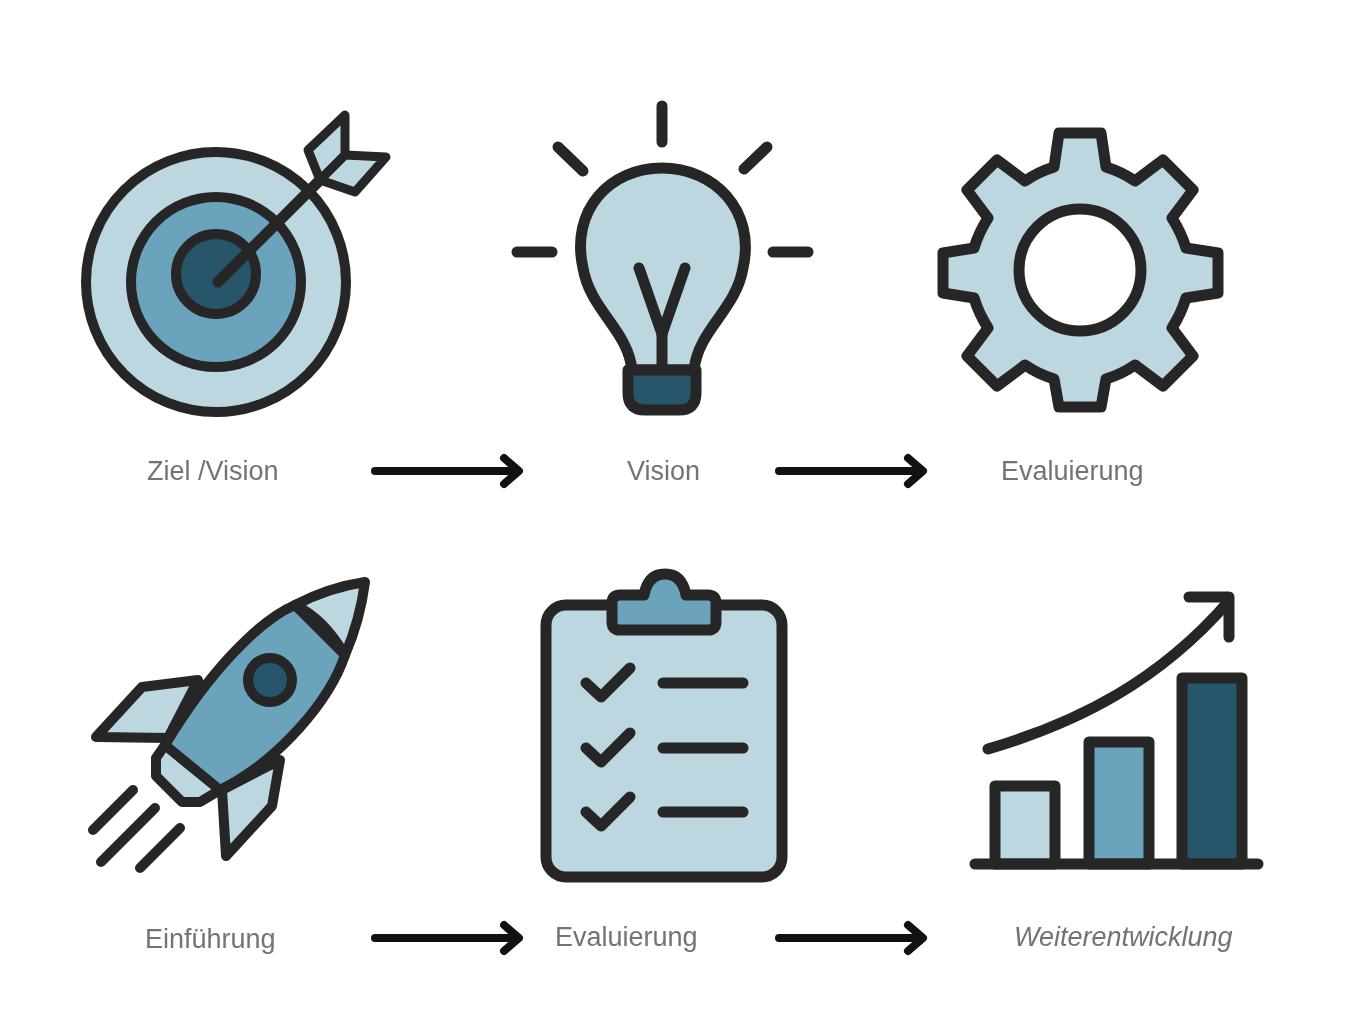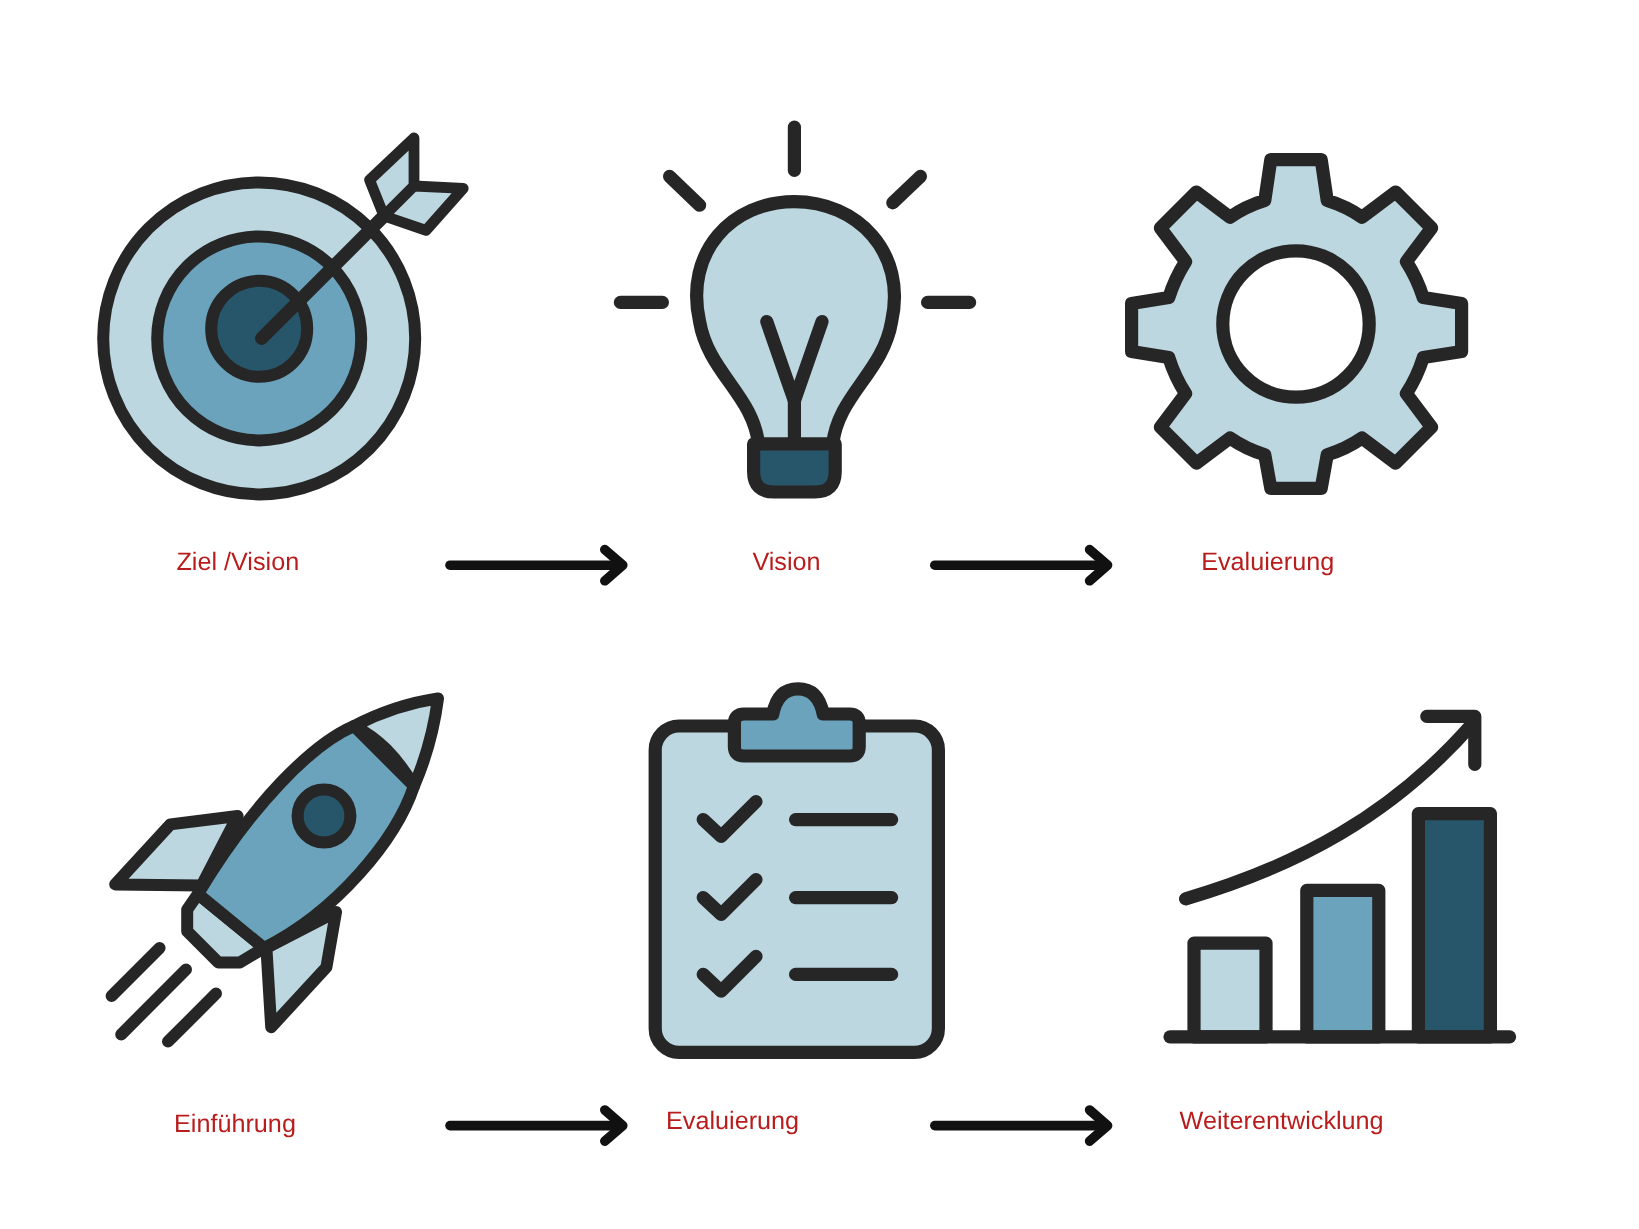--- a/index.html
+++ b/index.html
@@ -1,19 +1,19 @@
 <!DOCTYPE html>
 <html><head>
 <meta charset="utf-8">
 <style>
   html, body { margin: 0; padding: 0; background: #ffffff; }
   body { width: 1366px; height: 1024px; position: relative; overflow: hidden;
          font-family: "Liberation Sans", sans-serif; }
   .icon { position: absolute; }
-  .label { position: absolute; font-size: 21px; color: #b91c1c; white-space: nowrap;
+  .label { position: absolute; font-size: 27px; color: #737373; white-space: nowrap;
            font-family: "Liberation Sans", sans-serif; line-height: 1; }
   .arrow { position: absolute; }
   svg { display: block; overflow: visible; }
 </style>
 </head>
 <body>
 
 <div class="icon" style="left:70px;top:100px;width:340px;height:330px;">
   <svg width="340" height="330" viewBox="70 100 340 330">
     <circle cx="216" cy="282" r="130" fill="#bdd7e0" stroke="#262626" stroke-width="10"></circle>
@@ -123,13 +123,13 @@
 <div class="icon" style="left:960px;top:580px;width:310px;height:300px;">
   <svg width="310" height="300" viewBox="960 580 310 300">
     <rect x="995" y="786" width="60" height="78" fill="#bdd7e0" stroke="#262626" stroke-width="11" stroke-linejoin="round"></rect>
     <rect x="1089" y="742" width="60" height="122" fill="#6aa3bb" stroke="#262626" stroke-width="11" stroke-linejoin="round"></rect>
     <rect x="1182" y="678" width="60" height="186" fill="#27566b" stroke="#262626" stroke-width="11" stroke-linejoin="round"></rect>
     <line x1="975" y1="864" x2="1258" y2="864" stroke="#262626" stroke-width="11" stroke-linecap="round"></line>
     <path d="M988,749 C1080,722 1160,680 1228,602" fill="none" stroke="#262626" stroke-width="11" stroke-linecap="round"></path>
     <polyline points="1189,597 1229,597 1229,637" fill="none" stroke="#262626" stroke-width="11" stroke-linecap="round" stroke-linejoin="round"></polyline>
   </svg>
 </div>
-<div class="label" style="left:983px;top:924px;">Weiterentwicklung</div>
+<div class="label" style="left:1014px;top:924px;font-style:italic;">Weiterentwicklung</div>
 
 </body></html>

